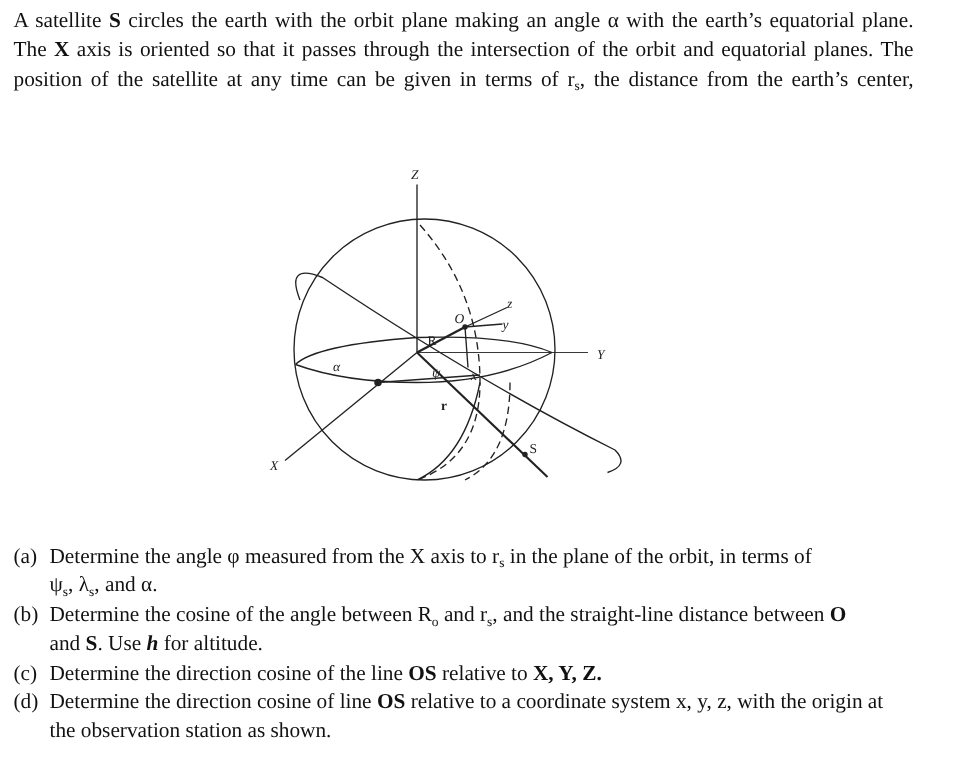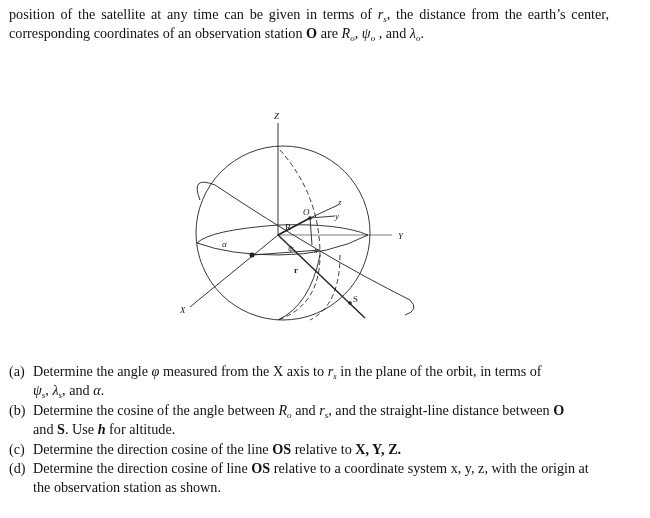--- a/index.html
+++ b/index.html
@@ -8,37 +8,38 @@
     font-family: "Liberation Serif", "DejaVu Serif", serif;
     color: #111; font-size: 14.2px; position: relative;
   }
   .para {
     position: absolute; left: 9px; top: 5px; width: 600px;
     line-height: 19.4px; text-align: justify; text-align-last: left;
   }
   .para .line { display: block; white-space: nowrap; }
   .para .line.j { text-align: justify; text-align-last: justify; white-space: normal; }
   b { font-weight: bold; }
-  .sym { font-style: italic; }
+  .sym { }
   sub { font-size: 9px; vertical-align: -3px; line-height: 0; }
   .diagram { position: absolute; left: 170px; top: 105px; width: 260px; height: 220px; }
   .questions {
     position: absolute; left: 9px; top: 362px; width: 605px;
     line-height: 19.4px;
   }
   .q { display: flex; }
   .q .lbl { width: 24px; flex: none; }
   .q .body { flex: 1; }
 </style>
 </head>
 <body>
 
 <div class="para" id="intro">
+    <span class="line j">A satellite <b>S</b> circles the earth with the orbit plane making an angle α with the earth’s equatorial plane.</span>
+    <span class="line j">The <b>X</b> axis is oriented so that it passes through the intersection of the orbit and equatorial planes. The</span>
     <span class="line j">position of the satellite at any time can be given in terms of <span class="sym">r<sub>s</sub></span>, the distance from the earth’s center,</span>
-    <span class="line">corresponding coordinates of an observation station <b>O</b> are <span class="sym">R<sub>o</sub></span>, <span class="sym">ψ<sub>o</sub></span> , and <span class="sym">λ<sub>o</sub></span>.</span>
   </div>
 
 <svg class="diagram" viewBox="0 0 260 220" xmlns="http://www.w3.org/2000/svg">
   <g fill="none" stroke="#222" stroke-width="0.9">
 
     <circle cx="113" cy="128" r="87"></circle>
 
     <line x1="108" y1="18" x2="108" y2="130"></line>
 
     <line x1="108" y1="130" x2="222" y2="130" stroke-width="0.6"></line>

